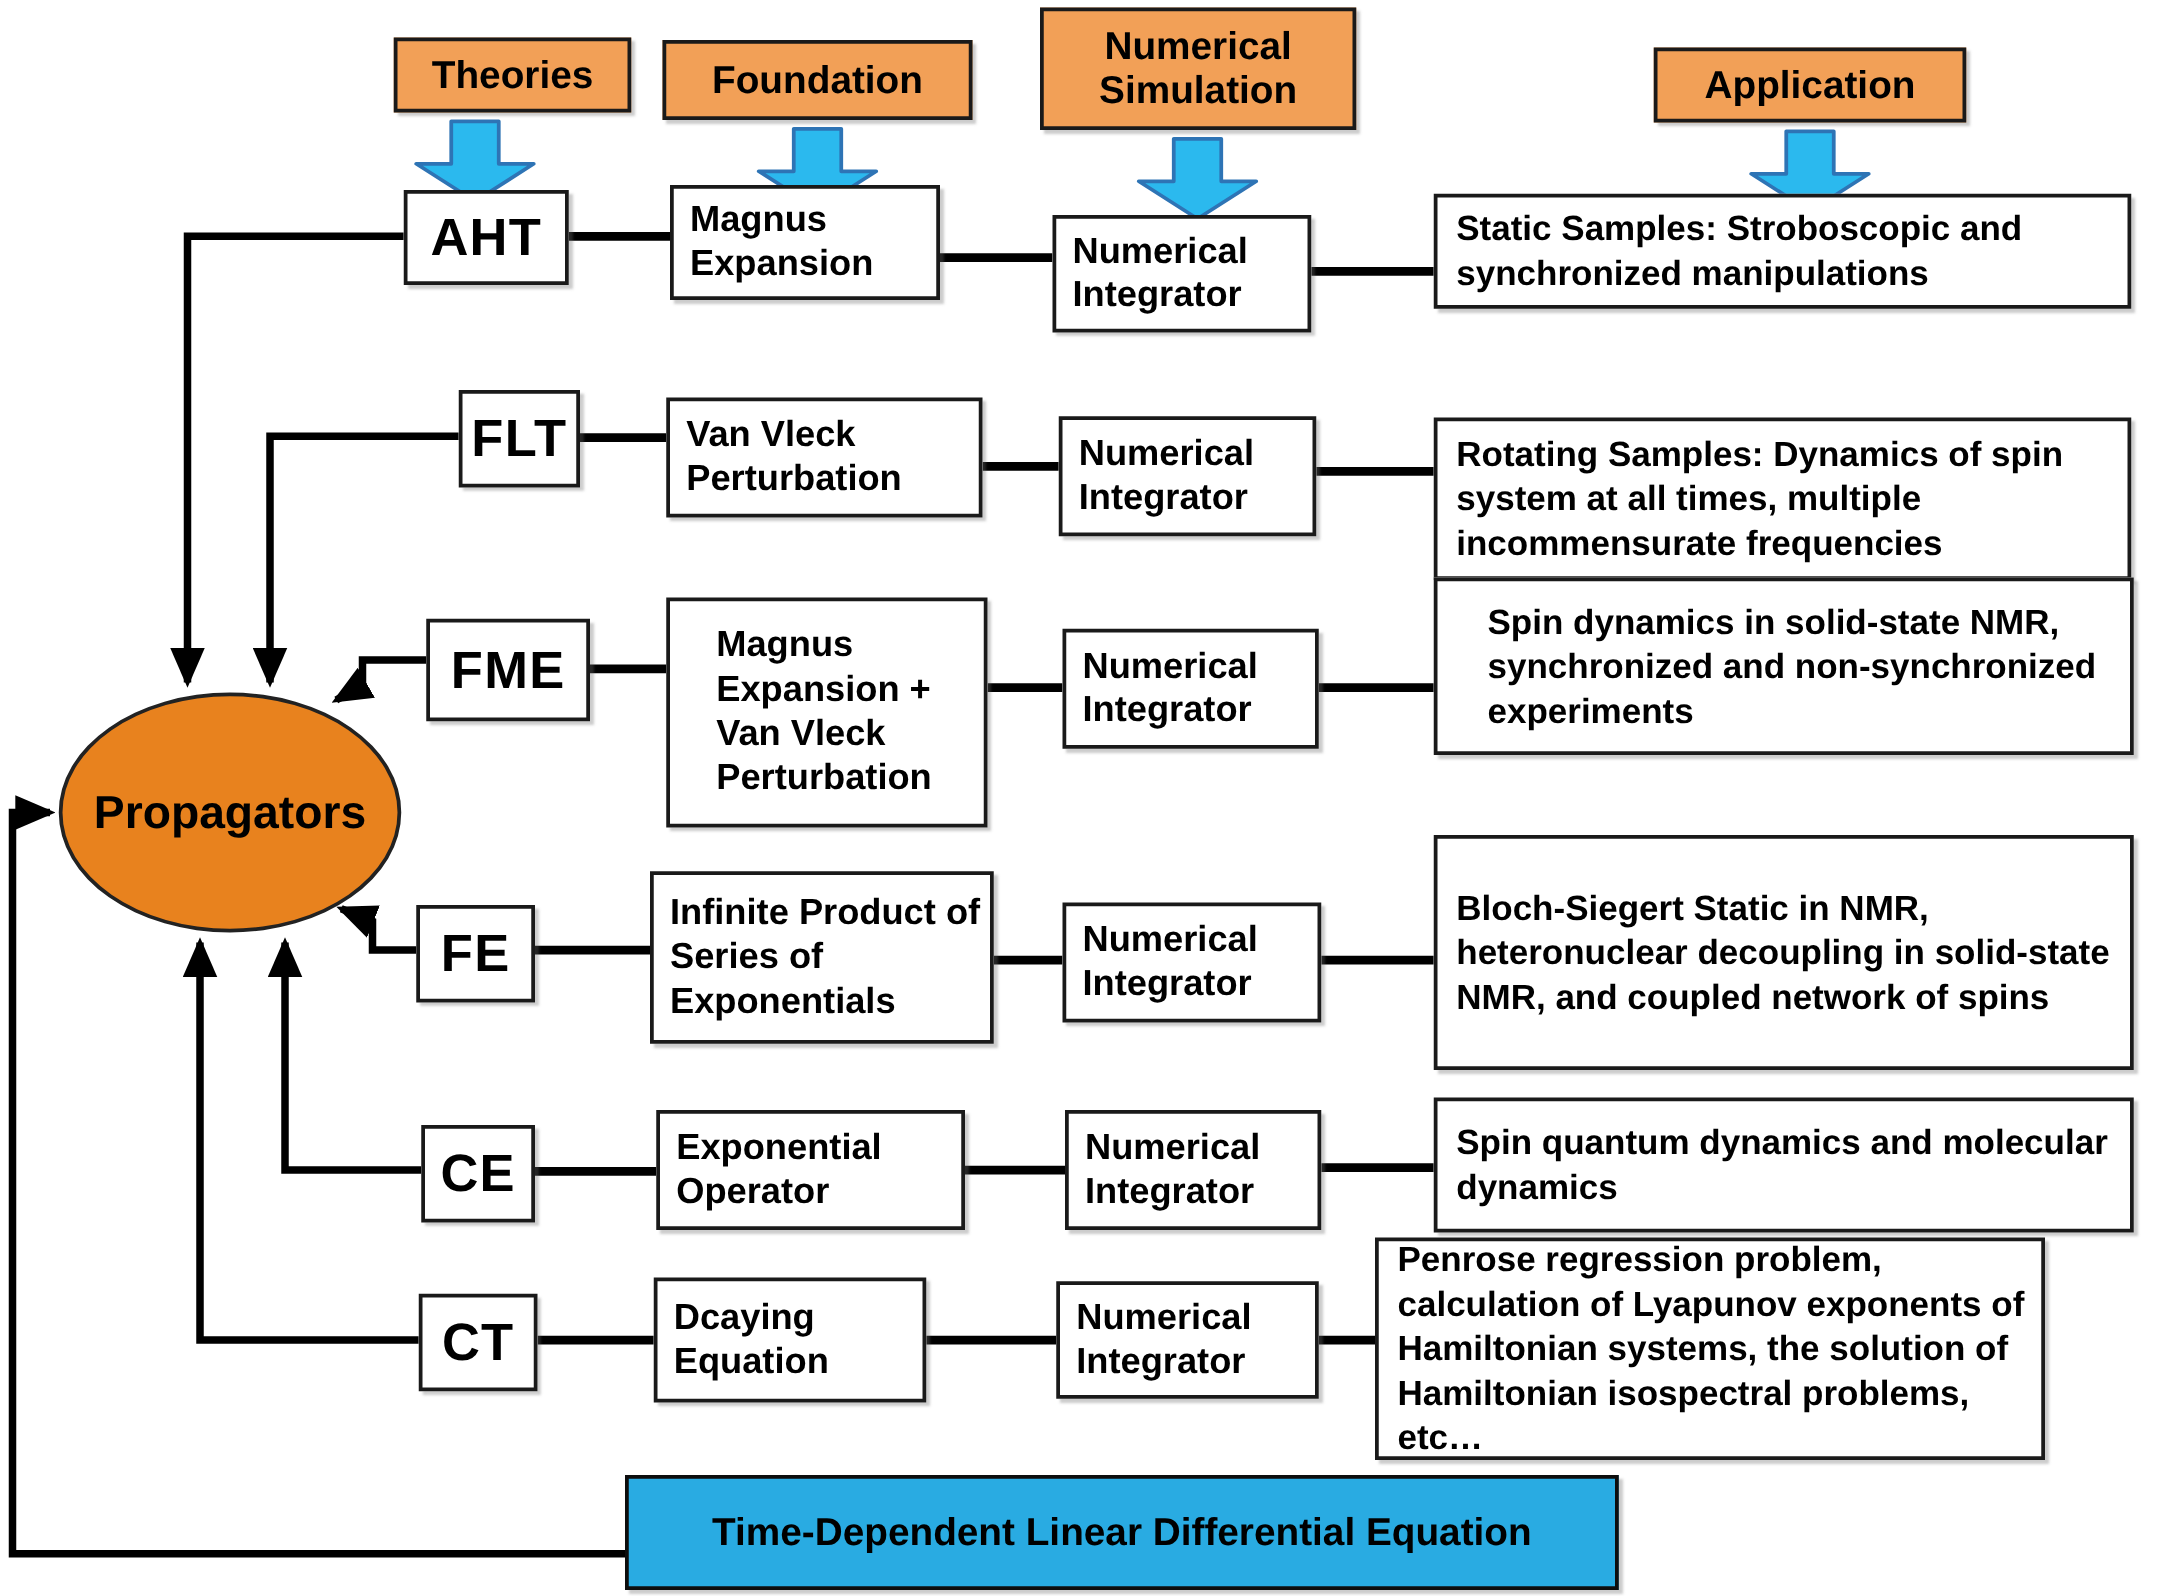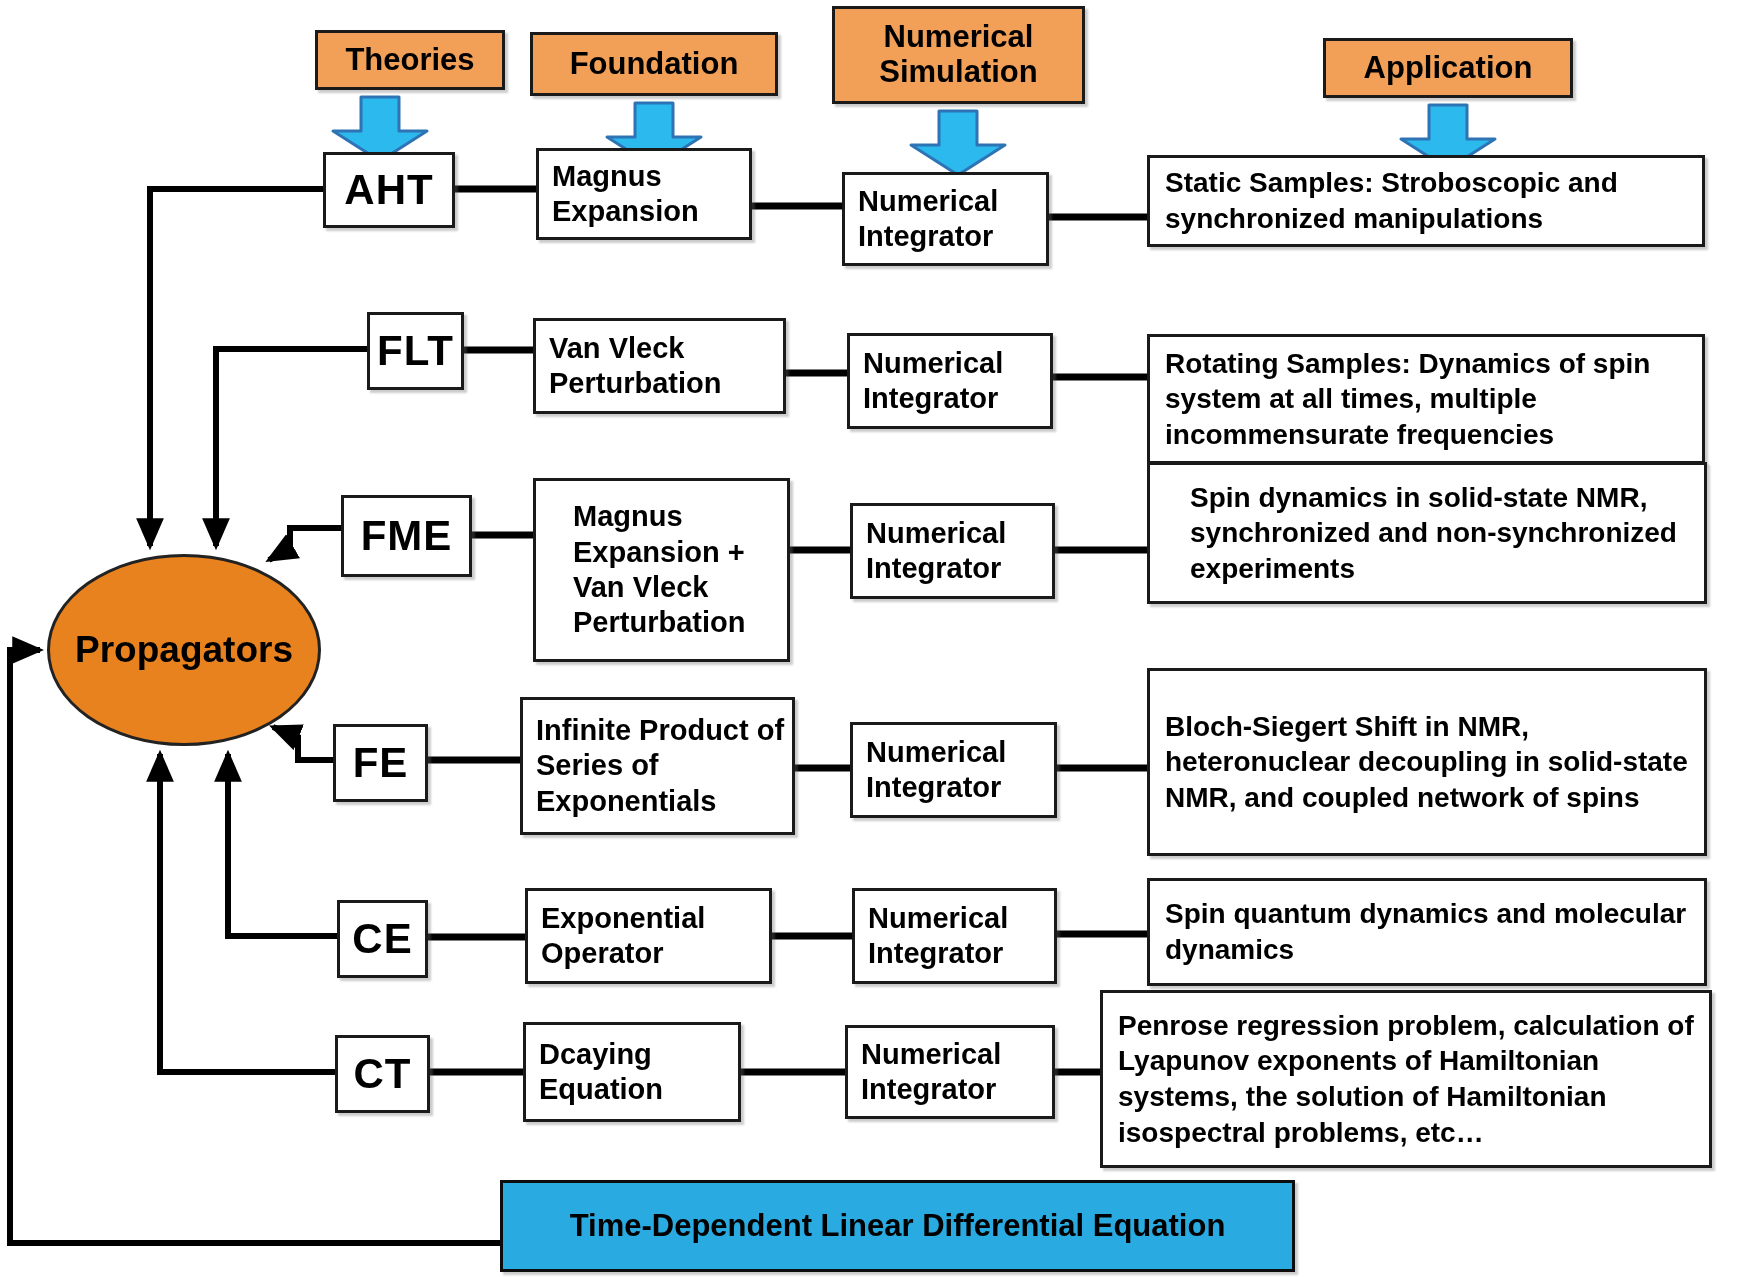--- a/index.html
+++ b/index.html
@@ -85,29 +85,29 @@
   <div class="node app" style="left:1147px;top:300px;width:558px;height:130px;margin-top:34px;">Rotating Samples:  Dynamics of spin system at all times, multiple incommensurate frequencies</div>
 
   <div class="node theory" style="left:341px;top:495px;width:131px;height:82px;">FME</div>
   <div class="node foundation" style="left:533px;top:478px;width:257px;height:184px;padding-left:37px;">Magnus Expansion + Van Vleck Perturbation</div>
   <div class="node sim" style="left:850px;top:503px;width:205px;height:96px;">Numerical Integrator</div>
   <div class="node app" style="left:1147px;top:462px;width:560px;height:142px;padding-left:40px;">Spin dynamics in solid-state NMR, synchronized and non-synchronized experiments</div>
 
   <div class="node theory" style="left:333px;top:724px;width:95px;height:78px;">FE</div>
   <div class="node foundation" style="left:520px;top:697px;width:275px;height:138px;">Infinite Product of Series of Exponentials</div>
   <div class="node sim" style="left:850px;top:722px;width:207px;height:96px;">Numerical Integrator</div>
-  <div class="node app" style="left:1147px;top:668px;width:560px;height:188px;">Bloch-Siegert Shift in NMR, heteronuclear decoupling in solid-state NMR, and coupled network of spins</div>
+  <div class="node app" style="left:1147px;top:668px;width:560px;height:188px;">Bloch-Siegert Static in NMR, heteronuclear decoupling in solid-state NMR, and coupled network of spins</div>
 
   <div class="node theory" style="left:337px;top:900px;width:91px;height:78px;">CE</div>
   <div class="node foundation" style="left:525px;top:888px;width:247px;height:96px;">Exponential Operator</div>
   <div class="node sim" style="left:852px;top:888px;width:205px;height:96px;">Numerical Integrator</div>
   <div class="node app" style="left:1147px;top:878px;width:560px;height:108px;">Spin quantum dynamics and molecular dynamics</div>
 
   <div class="node theory" style="left:335px;top:1035px;width:95px;height:78px;">CT</div>
   <div class="node foundation" style="left:523px;top:1022px;width:218px;height:100px;">Dcaying Equation</div>
   <div class="node sim" style="left:845px;top:1025px;width:210px;height:94px;">Numerical Integrator</div>
-  <div class="node app" style="left:1100px;top:990px;width:612px;height:178px;">Penrose regression problem, calculation of Lyapunov exponents of Hamiltonian systems, the solution of Hamiltonian isospectral problems, etc…</div>
+  <div class="node app" style="left:1100px;top:990px;width:536px;height:178px;">Penrose regression problem, calculation of Lyapunov exponents of Hamiltonian systems, the solution of Hamiltonian isospectral problems, etc…</div>
 
   <div class="hub">Propagators</div>
 
   <div class="node equation" style="left:500px;top:1180px;width:795px;height:92px;">Time-Dependent Linear Differential Equation</div>
 
 </div>
 
 </body></html>

